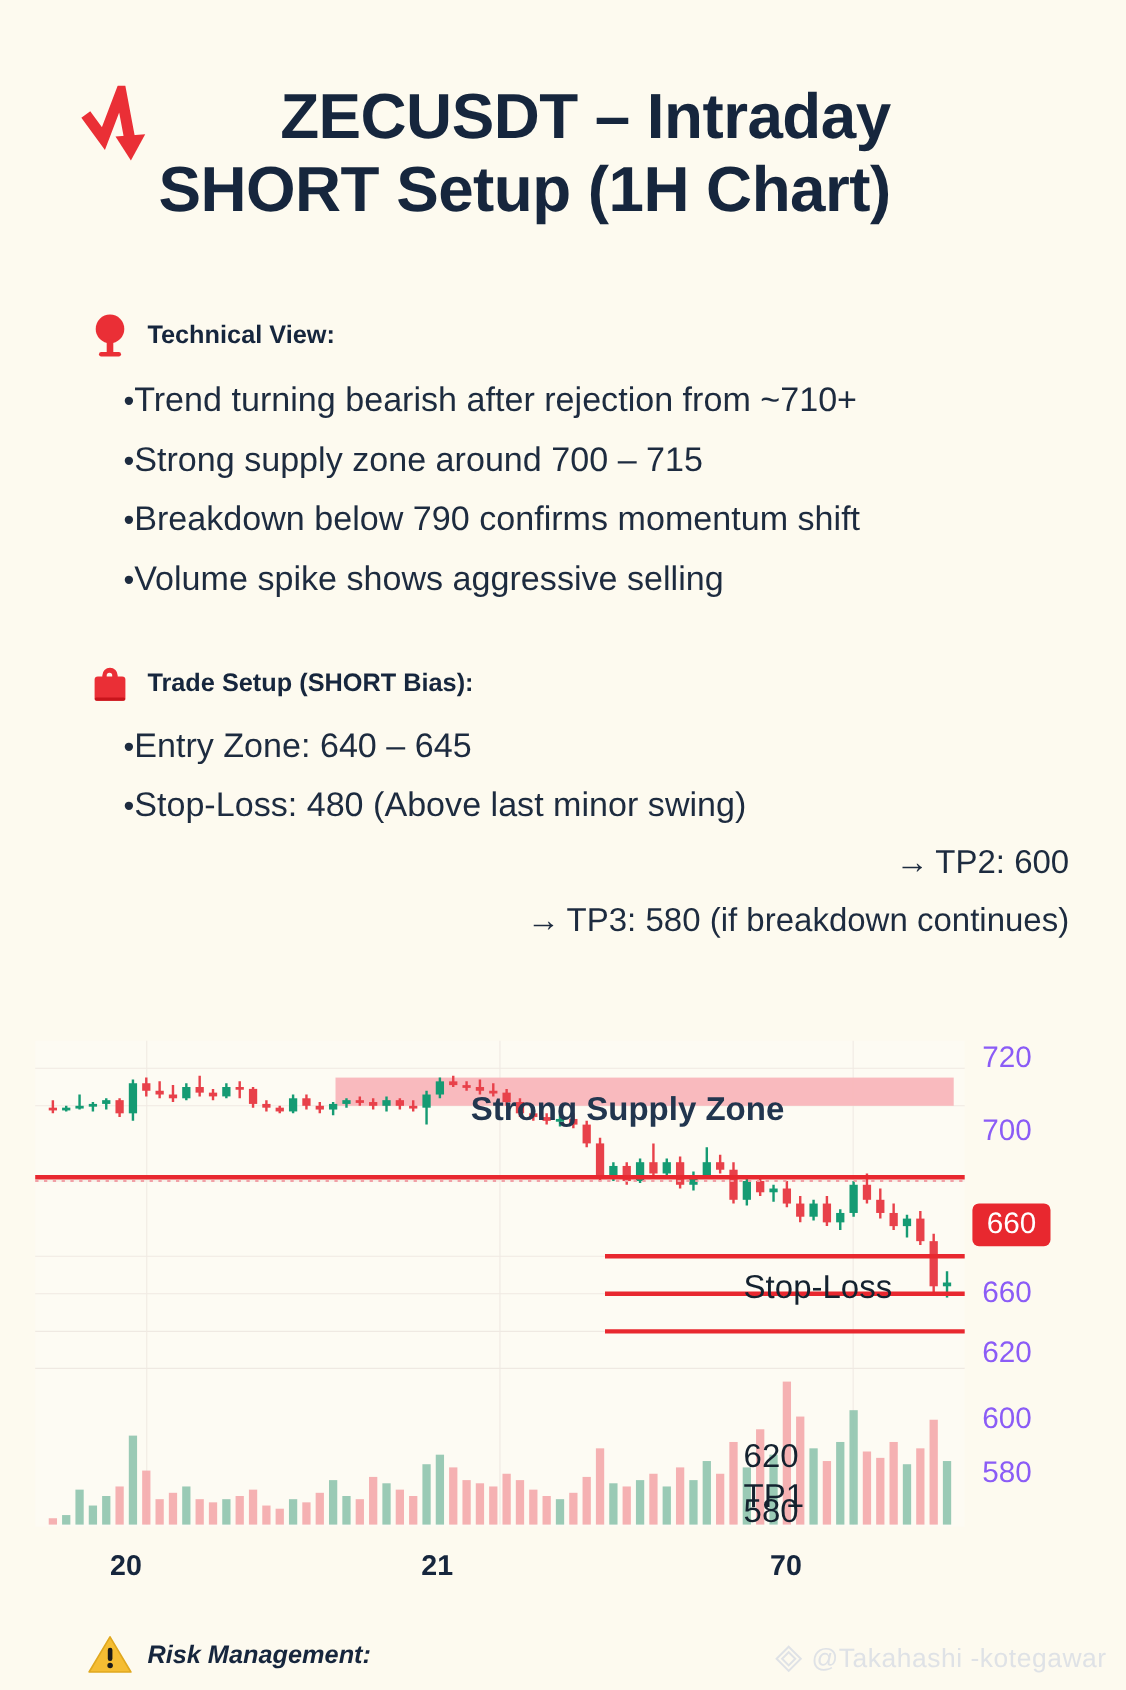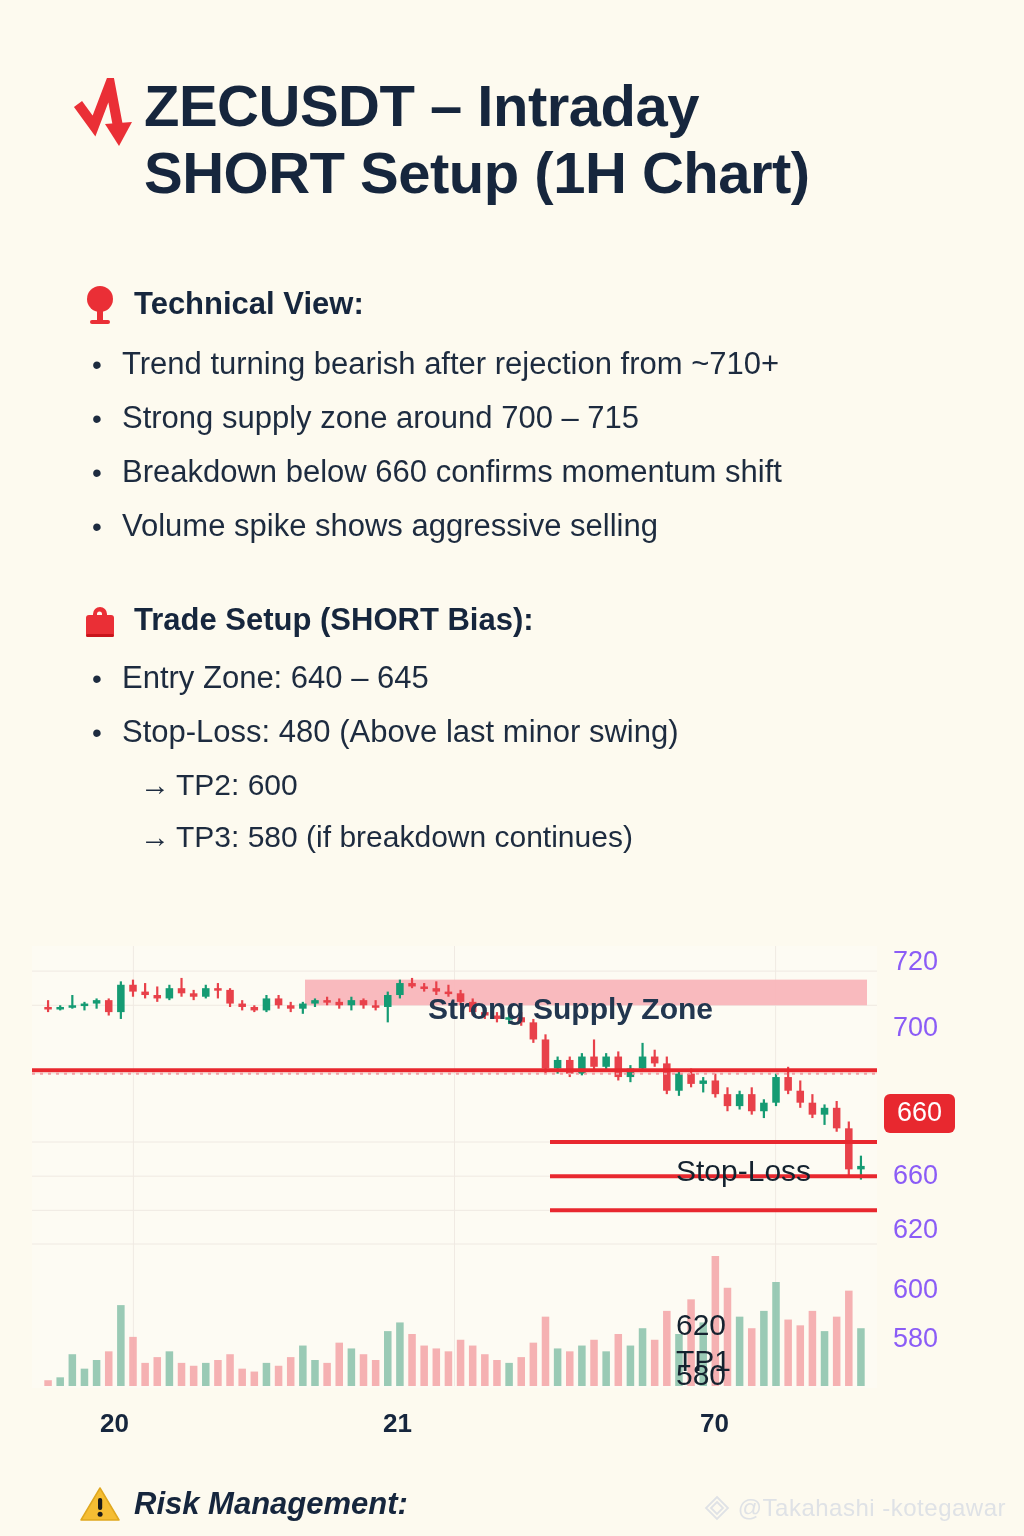--- a/index.html
+++ b/index.html
@@ -5,39 +5,39 @@
 <style>
   html,body{margin:0;padding:0;}
   body{
     width:1024px;height:1536px;
     background:#fdfaef;
     font-family:"Liberation Sans",sans-serif;
     color:#16263d;
     overflow:hidden;
     position:relative;
   }
-  .page{position:relative;width:1024px;height:1536px;}
+  .page{position:relative;width:1024px;height:1536px;text-align:right;}
 
   
   .title-row{
     position:absolute;left:72px;top:72px;width:900px;
     display:flex;align-items:flex-start;
   }
   .logo-icon{
     width:62px;height:72px;flex:0 0 62px;margin-right:10px;margin-top:6px;
   }
   .title-text{
     font-size:58px;line-height:1.16;font-weight:bold;letter-spacing:-0.5px;
     color:#16263d;
   }
 
   
   .sec-head{
     position:absolute;display:flex;align-items:center;
-    font-size:31px;font-weight:bold;color:#16263d;
+    font-size:23px;font-weight:bold;color:#16263d;
   }
   .sec-head .sicon{width:44px;height:44px;flex:0 0 44px;margin-right:12px;display:block;}
   .sec-head .stxt{white-space:nowrap;}
 
   #sec-technical{left:78px;top:282px;}
   #sec-trade{left:78px;top:598px;}
   #sec-risk{left:78px;top:1482px;font-style:italic;}
 
   
   .bullets{position:absolute;left:92px;width:880px;}
@@ -118,21 +118,21 @@
     <div class="bullet-row">
       <span class="dot">•</span>
       <span>Trend turning bearish after rejection from ~710+</span>
     </div>
     <div class="bullet-row">
       <span class="dot">•</span>
       <span>Strong supply zone around 700 – 715</span>
     </div>
     <div class="bullet-row">
       <span class="dot">•</span>
-      <span>Breakdown below 660 confirms momentum shift</span>
+      <span>Breakdown below 790 confirms momentum shift</span>
     </div>
     <div class="bullet-row">
       <span class="dot">•</span>
       <span>Volume spike shows aggressive selling</span>
     </div>
   </div>
 
   <div class="sec-head" id="sec-trade">
     <svg class="sicon" viewBox="0 0 44 44">
       <path d="M15 16 a7 7 0 0 1 14 0 v4 h-5 v-4 a2.5 2.5 0 0 0 -5 0 v4 h-4 z" fill="#ea2f36"></path>

